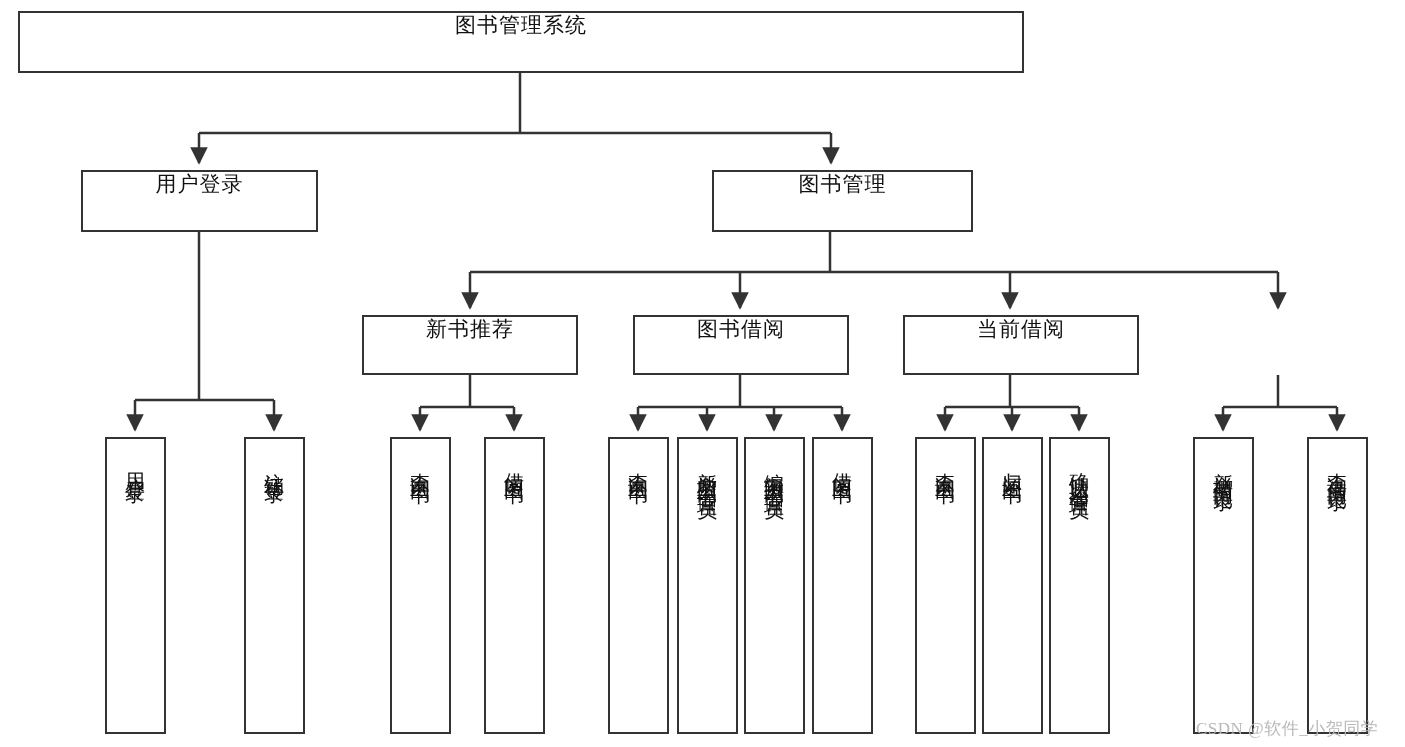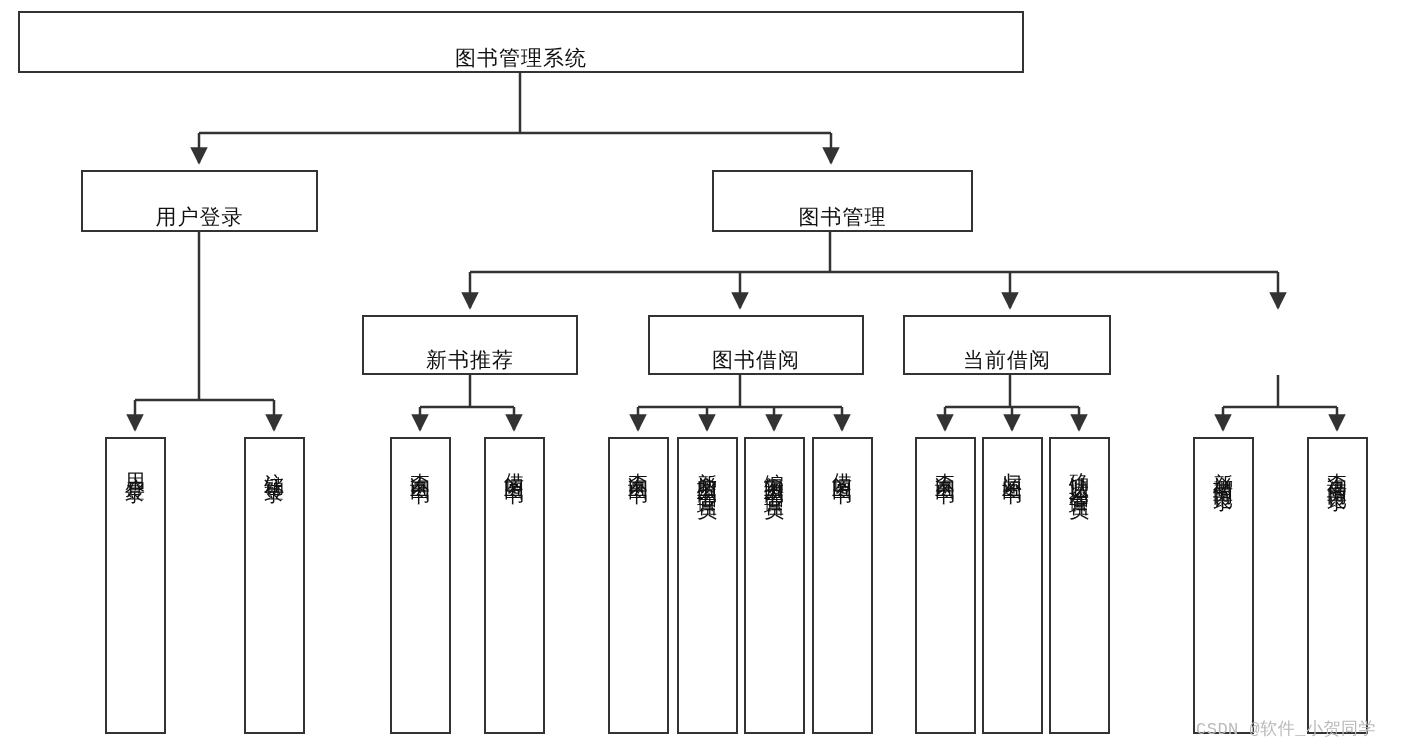--- a/index.html
+++ b/index.html
@@ -20,21 +20,21 @@
     left:0;top:0;
     width:1405px;height:747px;
     pointer-events:none;
   }
   .node{
     position:absolute;
     box-sizing:border-box;
     background:#ffffff;
     border:2.5px solid #333333;
     display:flex;
-    align-items:flex-end;
+    align-items:flex-start;
     justify-content:center;
     z-index:2;
   }
   .node .lbl{
     font-size:21px;
     line-height:1.18;
     letter-spacing:1px;
     color:#111111;
     white-space:nowrap;
     text-align:center;
@@ -52,21 +52,21 @@
     line-height:1;
     white-space:nowrap;
   }
   .watermark{
     position:absolute;
     z-index:5;
     font-size:17px;
     color:#b9b9b9;
     letter-spacing:0.5px;
     white-space:nowrap;
-    font-family:Liberation Mono, monospace;
+    font-family:Liberation Serif, serif;
   }
 </style>
 </head>
 <body>
 
 <div id="canvas">
 
   <svg id="edges" viewBox="0 0 1405 747" width="1405" height="747" xmlns="http://www.w3.org/2000/svg">
     <defs>
       <marker id="arw" viewBox="0 0 10 10" refX="9" refY="5" markerWidth="7" markerHeight="7" orient="auto-start-reverse">
@@ -124,24 +124,24 @@
   <div class="node" style="left:81px; top:170px; width:237px; height:62px;">
     <span class="lbl">用户登录</span>
   </div>
   <div class="node" style="left:712px; top:170px; width:261px; height:62px;">
     <span class="lbl">图书管理</span>
   </div>
 
   <div class="node" style="left:362px; top:315px; width:216px; height:60px;">
     <span class="lbl">新书推荐</span>
   </div>
-  <div class="node" style="left:633px; top:315px; width:216px; height:60px;margin-left:15px;">
+  <div class="node" style="left:633px; top:315px; width:216px; height:60px;">
     <span class="lbl">图书借阅</span>
   </div>
-  <div class="node" style="left:903px; top:315px; width:208px; height:60px;">
+  <div class="node" style="left:903px; top:315px; width:236px; height:60px;">
     <span class="lbl">当前借阅</span>
   </div>
 
   <div class="node vert" style="left:105px; top:437px; width:61px; height:297px;">
     <span class="lbl">用户登录</span>
   </div>
   <div class="node vert" style="left:244px; top:437px; width:61px; height:297px;">
     <span class="lbl">注销登录</span>
   </div>
 

